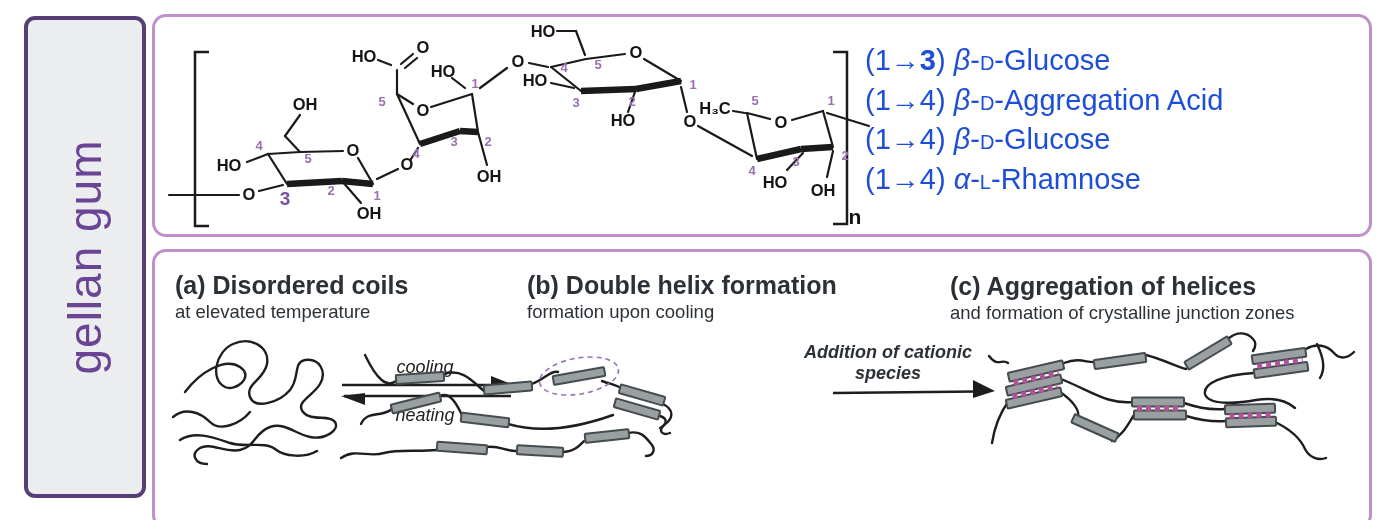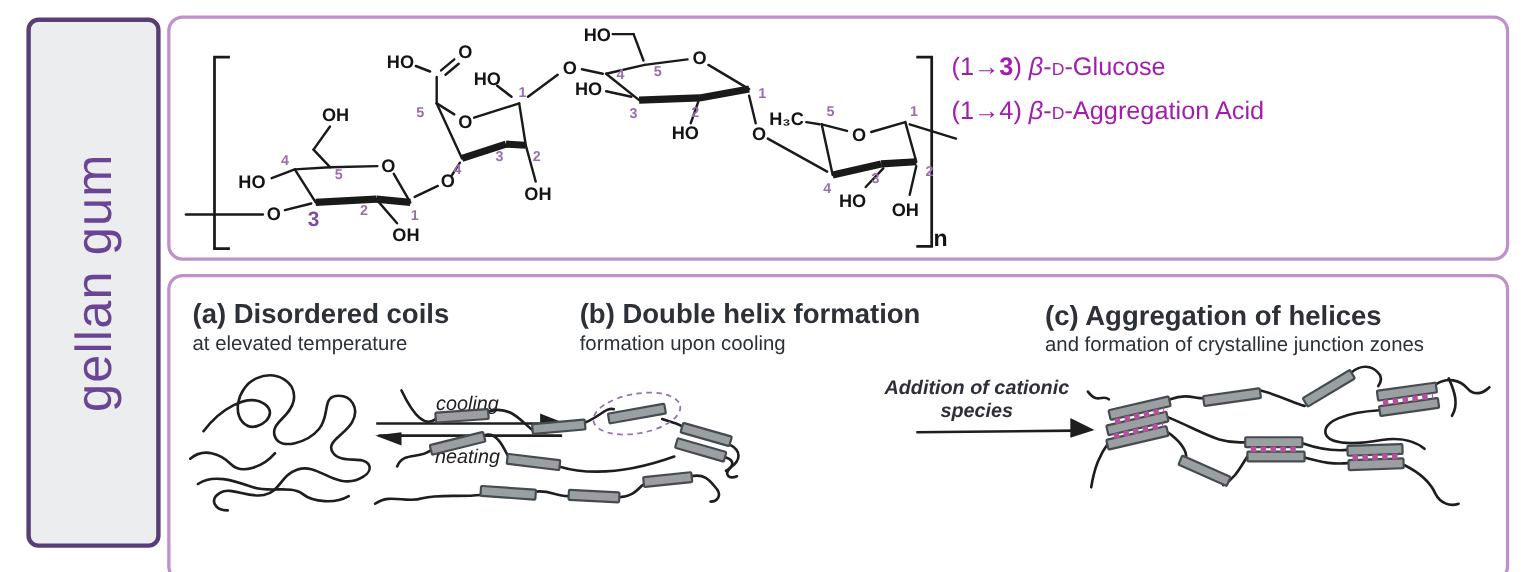--- a/index.html
+++ b/index.html
@@ -21,21 +21,21 @@
   
   .bond{stroke:#1a1a1a;stroke-width:2.2;stroke-linecap:round}
   .bold-bond{stroke:#1a1a1a;stroke-width:6.5;stroke-linecap:butt}
   .bracket{stroke:#1a1a1a;stroke-width:2.5;fill:none}
   .atom{font-size:16.5px;font-weight:bold;fill:#141414;text-anchor:middle}
   .num{font-size:13px;font-weight:bold;fill:#9a6fae;text-anchor:middle}
   .num.big{font-size:19px;fill:#7a4f9e}
   .nsub{font-size:21px;font-weight:bold;fill:#141414;text-anchor:middle}
 
   .linkages{position:absolute;left:710px;top:24px}
-  .lk-row{font-size:23px;line-height:39.5px;color:#a21caf;white-space:nowrap}
+  .lk-row{font-size:29px;line-height:39.5px;color:#1d4ed8;white-space:nowrap}
   .lk-num.bold{font-weight:bold}
   .lk-greek{font-style:italic}
   .lk-sc{font-variant:small-caps;text-transform:lowercase}
 
   
   .stage-title{font-size:25px;font-weight:bold;fill:#2b3136}
   .stage-sub{font-size:18.5px;fill:#2b3136}
   .flow-label{font-size:18px;font-style:italic;fill:#222;text-anchor:middle}
   .flow-label.bold{font-weight:bold;fill:#2b3136}
   .chain{stroke:#1e1e1e;stroke-width:2.4;fill:none;stroke-linecap:round}
@@ -161,20 +161,22 @@
         <text x="676" y="88" class="num">1</text>
         <text x="690" y="143" class="num">2</text>
         <text x="641" y="149" class="num">3</text>
         <text x="597" y="158" class="num">4</text>
       </g>
     <text class="nsub" x="700" y="207">n</text>
   </svg>
   <div class="linkages" id="linkages">
       <div class="lk-row"><span>(1→</span><span class="lk-num bold">3</span><span>) </span><span class="lk-greek">β</span><span class="lk-sc">-D-</span><span>Glucose</span></div>
       <div class="lk-row"><span>(1→</span><span class="lk-num">4</span><span>) </span><span class="lk-greek">β</span><span class="lk-sc">-D-</span><span>Aggregation Acid</span></div>
+      <div class="lk-row"><span>(1→</span><span class="lk-num">4</span><span>) </span><span class="lk-greek">β</span><span class="lk-sc">-D-</span><span>Glucose</span></div>
+      <div class="lk-row"><span>(1→</span><span class="lk-num">4</span><span>) </span><span class="lk-greek">α</span><span class="lk-sc">-L-</span><span>Rhamnose</span></div>
     </div>
 </div>
 
 <div class="panel bottom">
   <svg width="1214" height="245" viewBox="0 0 1214 245">
 
     <text class="stage-title" x="20" y="42">(a) Disordered coils</text>
     <text class="stage-sub" x="20" y="66">at elevated temperature</text>
     <text class="stage-title" x="372" y="42">(b) Double helix formation</text>
     <text class="stage-sub" x="372" y="66">formation upon cooling</text>

